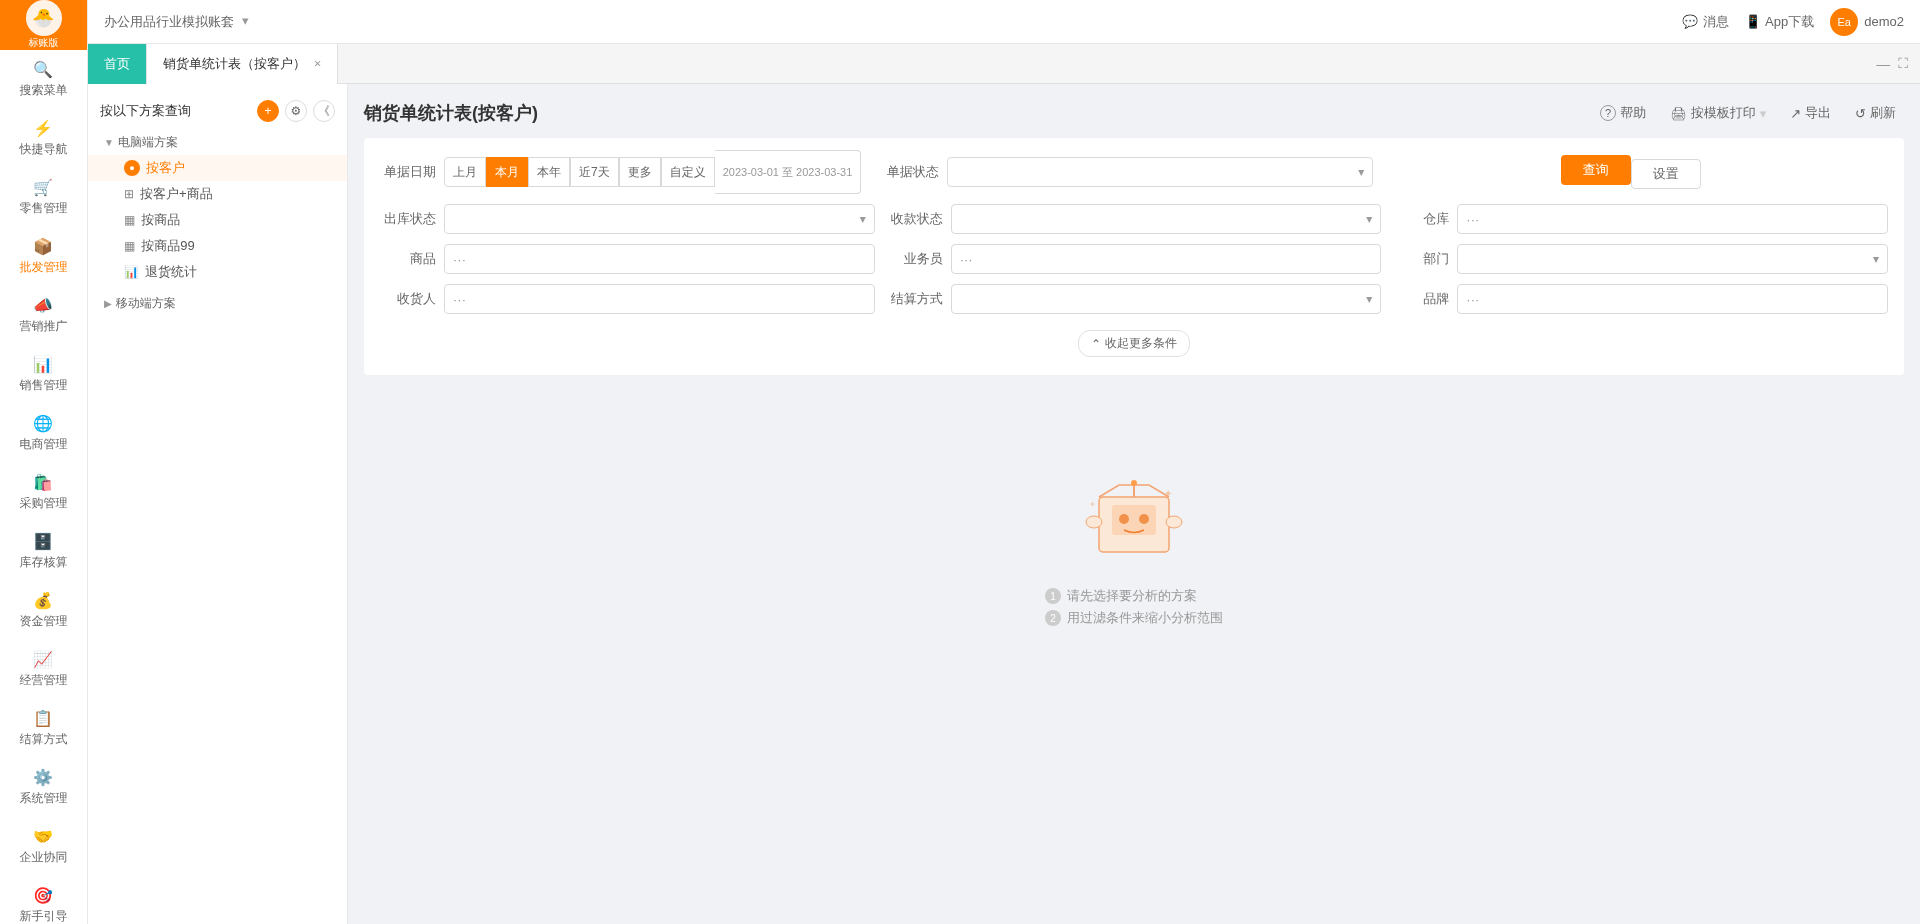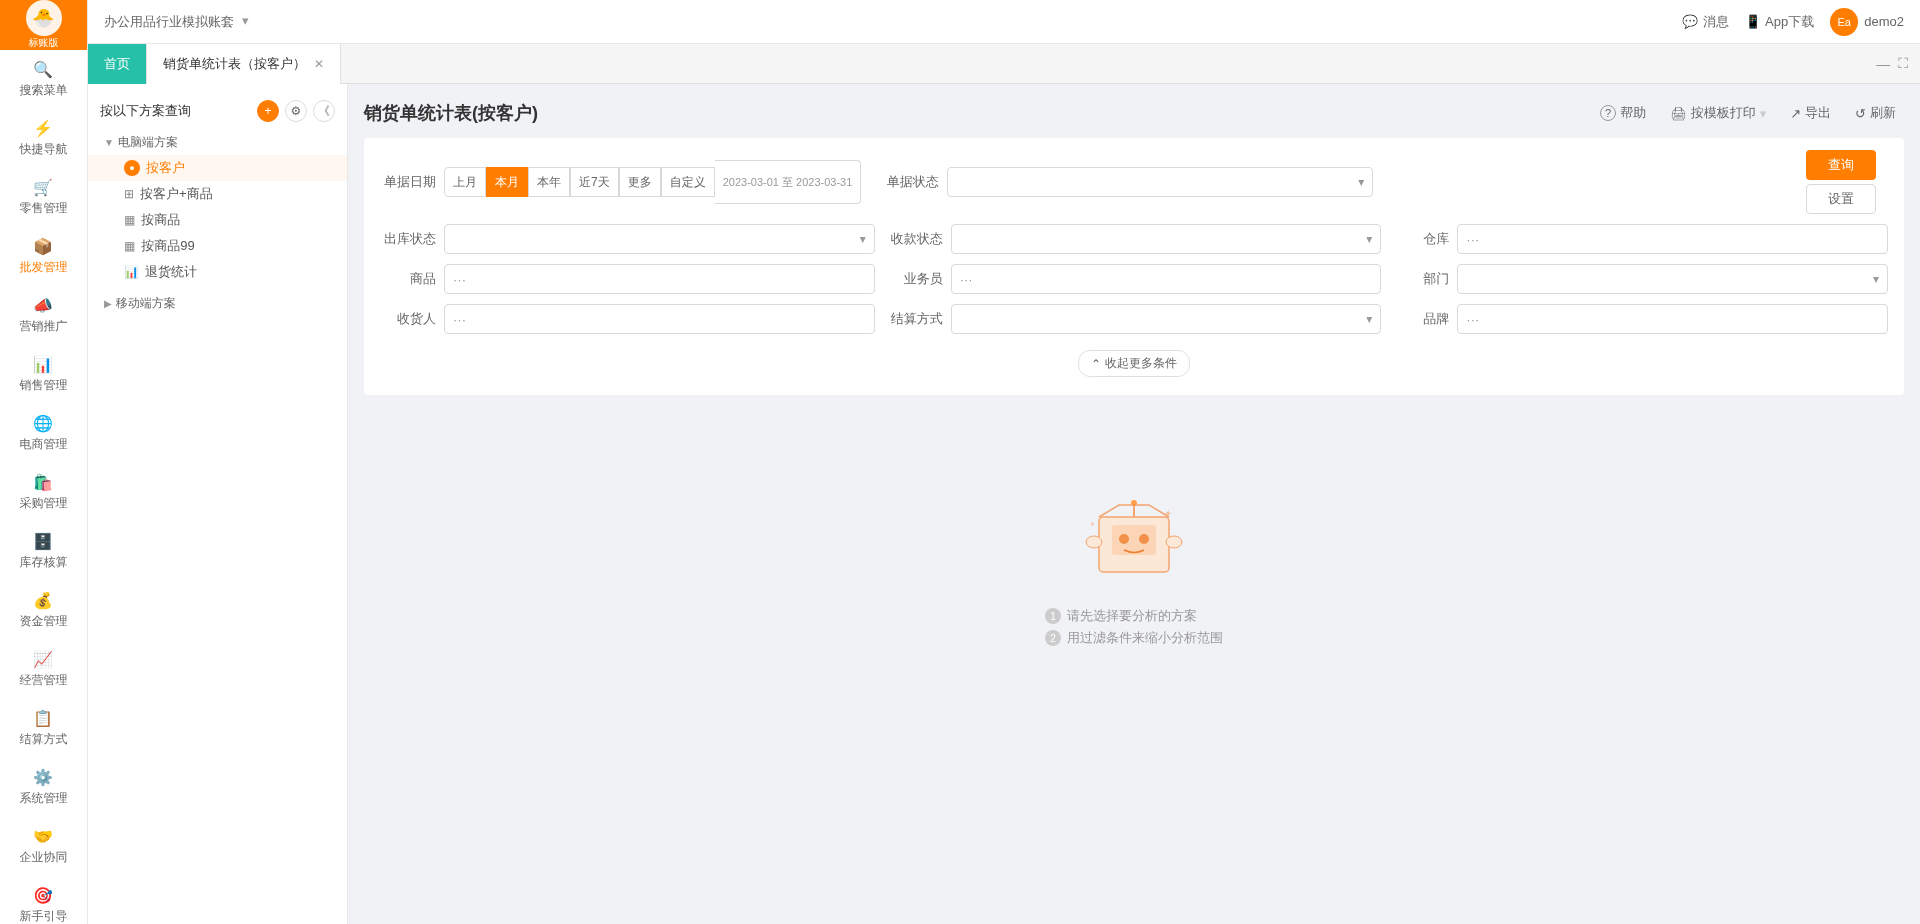--- a/index.html
+++ b/index.html
@@ -20,21 +20,21 @@
     
     .top-header { height: 44px; background: #fff; display: flex; align-items: center; padding: 0 16px; border-bottom: 1px solid #e8e8e8; justify-content: space-between; }
     .top-header-left { display: flex; align-items: flex-start; gap: 8px; }
     .top-header-right { display: flex; align-items: center; gap: 16px; font-size: 13px; color: #666; }
     .header-btn { display: flex; align-items: center; gap: 4px; cursor: pointer; }
     .avatar { width: 28px; height: 28px; border-radius: 50%; background: #ff7d00; display: flex; align-items: center; justify-content: center; color: #fff; font-size: 11px; }
 
     
     .tab-bar { height: 40px; background: #f5f5f5; display: flex; align-items: center; border-bottom: 1px solid #e0e0e0; }
     .tab-item { height: 40px; padding: 0 16px; display: flex; align-items: center; gap: 8px; cursor: pointer; font-size: 13px; color: #666; border-right: 1px solid #e0e0e0; background: #f5f5f5; }
-    .tab-item.active { background: #fff; color: #333; font-weight: 500; }
+    .tab-item.active { background: #fff; color: #333; font-weight: 500; font-family: Liberation Mono, monospace; }
     .tab-close { font-size: 12px; color: #999; cursor: pointer; }
     .tab-home { background: #26bfa8; color: #fff; }
 
     
     .content-area { flex: 1; display: flex; overflow: hidden; background: #f0f2f5; }
 
     
     .left-panel { width: 260px; background: #fff; border-right: 1px solid #e8e8e8; overflow-y: auto; flex-shrink: 0; padding: 8px 0; }
     .left-panel-header { display: flex; align-items: center; padding: 8px 12px; justify-content: space-between; }
     .left-panel-title { font-size: 13px; color: #333; font-weight: 500; }
@@ -69,21 +69,21 @@
     .date-btn.active { background: #ff7d00; color: #fff; border-color: #ff7d00; }
     .date-range { height: 44px; padding: 0 8px; border: 1px solid #d9d9d9; border-left: none; border-radius: 0 4px 4px 0; font-size: 11px; color: #999; display: flex; align-items: center; min-width: 140px; }
 
     .collapse-bar { text-align: center; padding: 6px; }
     .collapse-btn { display: inline-flex; align-items: center; gap: 4px; font-size: 12px; color: #666; cursor: pointer; padding: 4px 12px; border: 1px solid #e0e0e0; border-radius: 12px; background: #fff; }
 
     
     .search-btn { background: #ff7d00; color: #fff; border: none; border-radius: 4px; padding: 0 20px; height: 30px; font-size: 13px; cursor: pointer; display: block; width: 70px; }
     .setting-btn { background: #fff; color: #666; border: 1px solid #d9d9d9; border-radius: 4px; padding: 0 8px; height: 30px; font-size: 13px; cursor: pointer; display: block; width: 70px; margin-top: 6px; }
 
-    .btn-group-right { display: flex; flex-direction: column; align-items: flex-end; justify-content: center; }
+    .btn-group-right { display: flex; flex-direction: row; align-items: flex-start; justify-content: center; }
 
     
     .empty-state { display: flex; flex-direction: column; align-items: center; justify-content: center; padding: 60px 20px; }
     .empty-icon { width: 120px; height: 120px; margin-bottom: 16px; }
     .empty-tips { font-size: 13px; color: #999; }
     .empty-tips p { margin: 4px 0; display: flex; align-items: center; gap: 6px; }
     .tip-num { width: 16px; height: 16px; border-radius: 50%; background: #ccc; display: inline-flex; align-items: center; justify-content: center; color: #fff; font-size: 10px; flex-shrink: 0; }
 
     
     .expand-icon { cursor: pointer; color: #999; font-size: 10px; }

